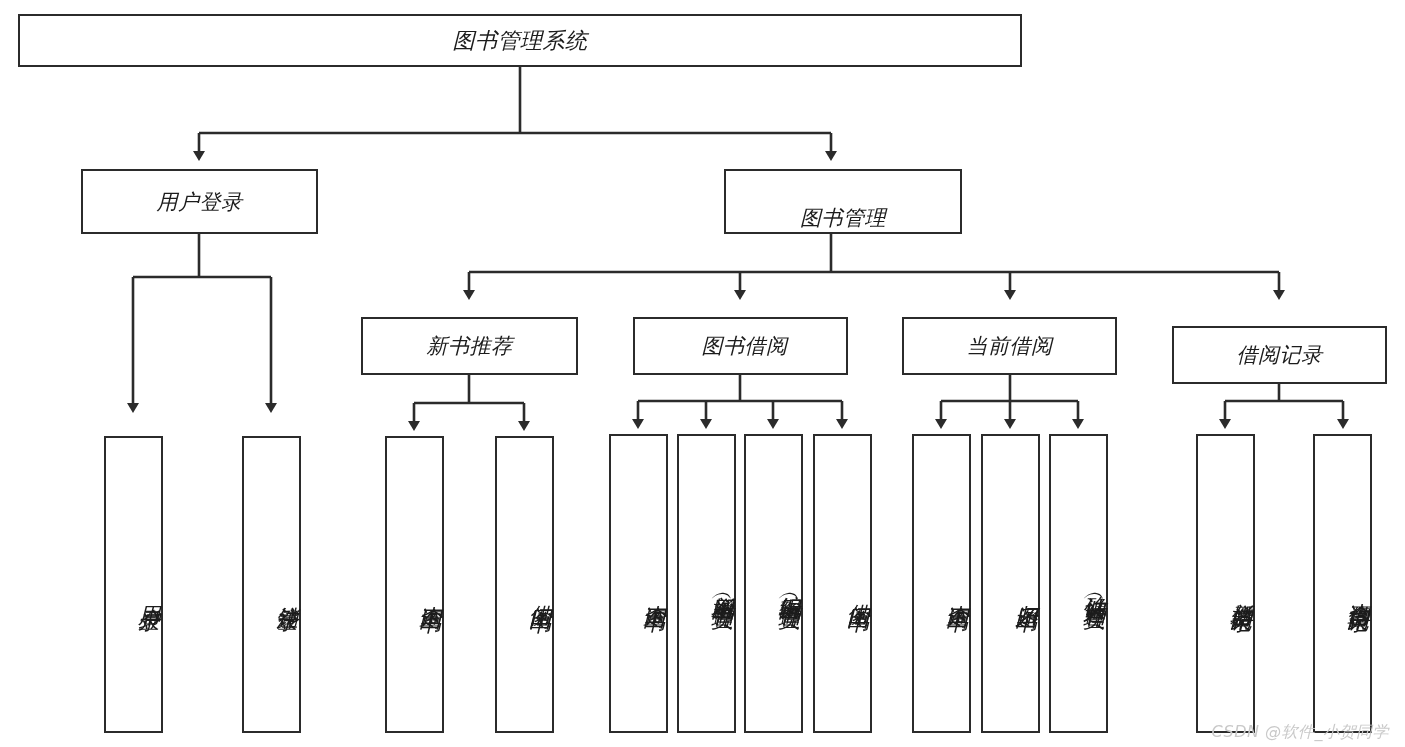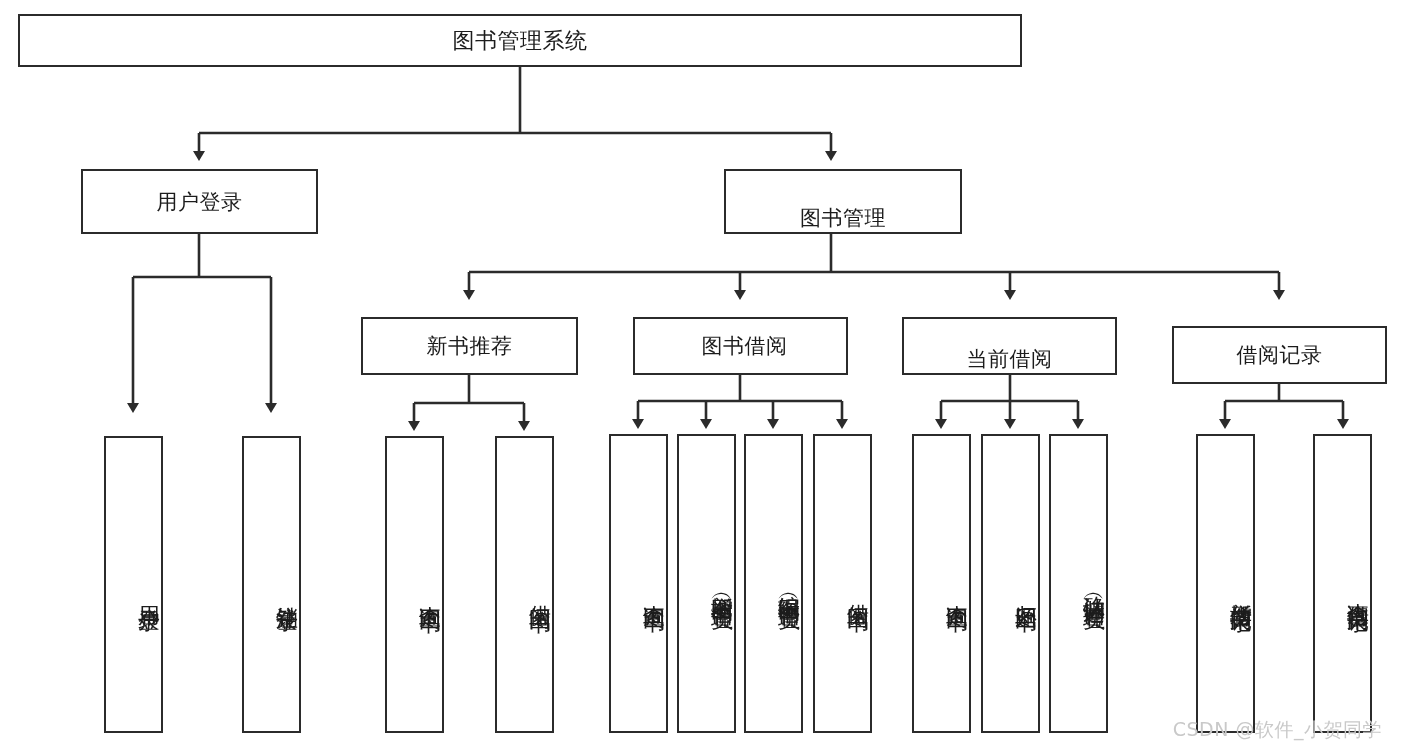--- a/index.html
+++ b/index.html
@@ -9,20 +9,21 @@
   }
   body {
     font-family: "DejaVu Sans", "Liberation Sans", sans-serif;
   }
   #canvas {
     position: relative;
     width: 1405px;
     height: 747px;
     background: #ffffff;
     overflow: hidden;
+    font-style: italic;
   }
   #edges {
     position: absolute;
     left: 0;
     top: 0;
     width: 1405px;
     height: 747px;
     pointer-events: none;
   }
   .node {
@@ -52,23 +53,23 @@
     align-items: flex-start;
     justify-content: center;
     padding-top: 14px;
     text-align: left;
   }
   .node-v.tall {
     padding-top: 6px;
   }
   .watermark {
     position: absolute;
-    right: 23px;
+    right: 16px;
     bottom: 4px;
-    font-size: 19px;
+    font-size: 16px;
     color: #c9c9c9;
     white-space: nowrap;
     letter-spacing: 0.5px;
   }
 </style>
 </head>
 <body>
 
 <div id="canvas">
 
@@ -132,21 +133,21 @@
   <div class="node node-h" style="left:724px; top:169px; width:238px; height:65px;align-items:flex-end;">
     <span>图书管理</span>
   </div>
 
   <div class="node node-h" style="left:361px; top:317px; width:217px; height:58px;">
     <span>新书推荐</span>
   </div>
   <div class="node node-h" style="left:633px; top:317px; width:215px; height:58px;padding-left:8px;">
     <span>图书借阅</span>
   </div>
-  <div class="node node-h" style="left:902px; top:317px; width:215px; height:58px;align-items:flex-end;">
+  <div class="node node-h" style="left:902px; top:317px; width:215px; height:58px;">
     <span>当前借阅</span>
   </div>
   <div class="node node-h" style="left:1172px; top:326px; width:215px; height:58px;">
     <span>借阅记录</span>
   </div>
 
   <div class="node node-v" style="left:104px; top:436px; width:59px; height:297px;">
     <span>用户登录</span>
   </div>
   <div class="node node-v" style="left:242px; top:436px; width:59px; height:297px;">

